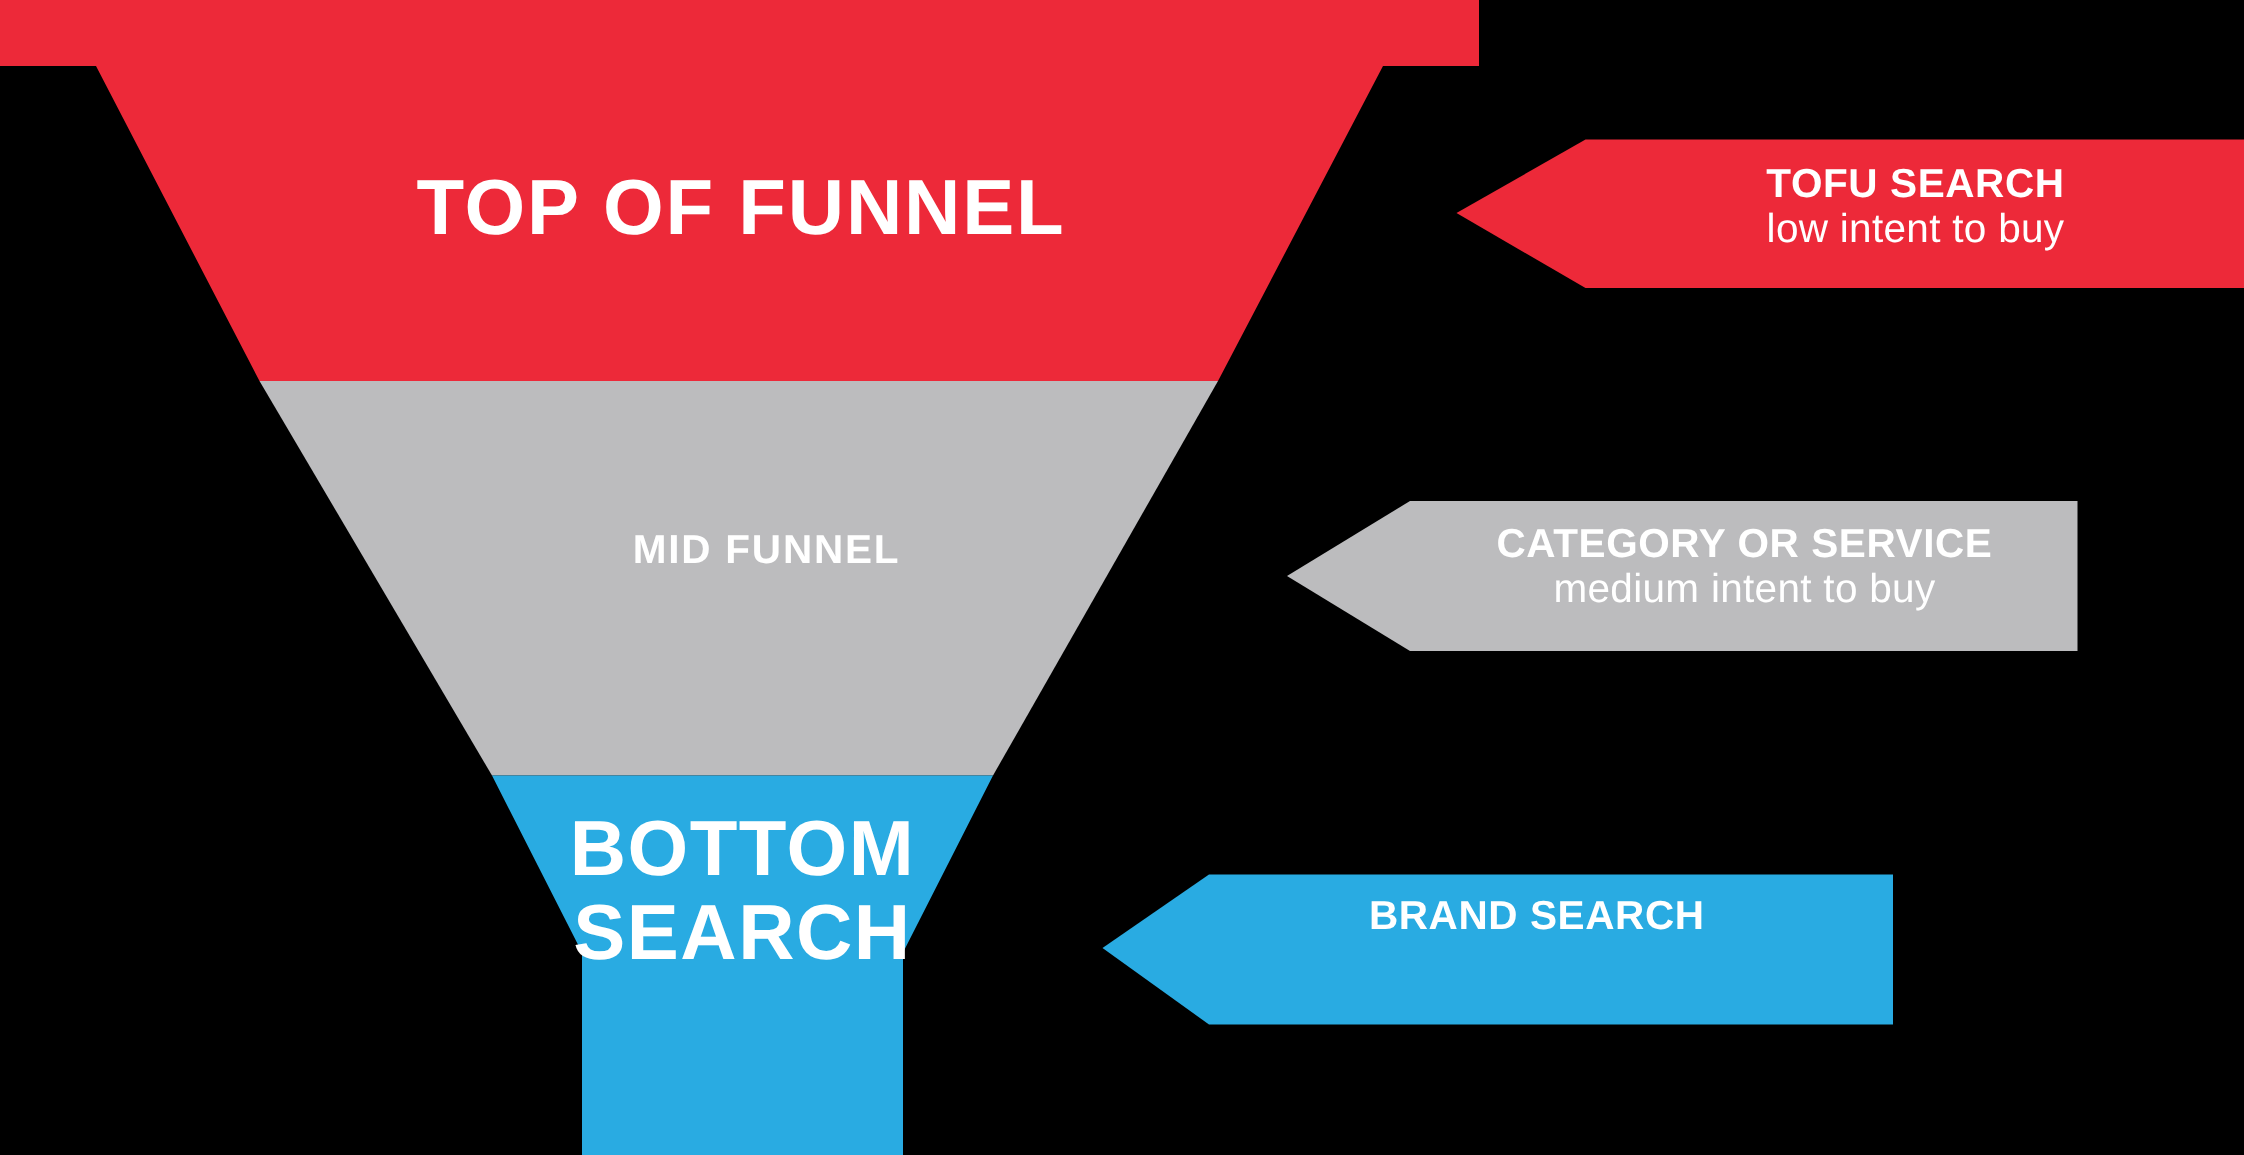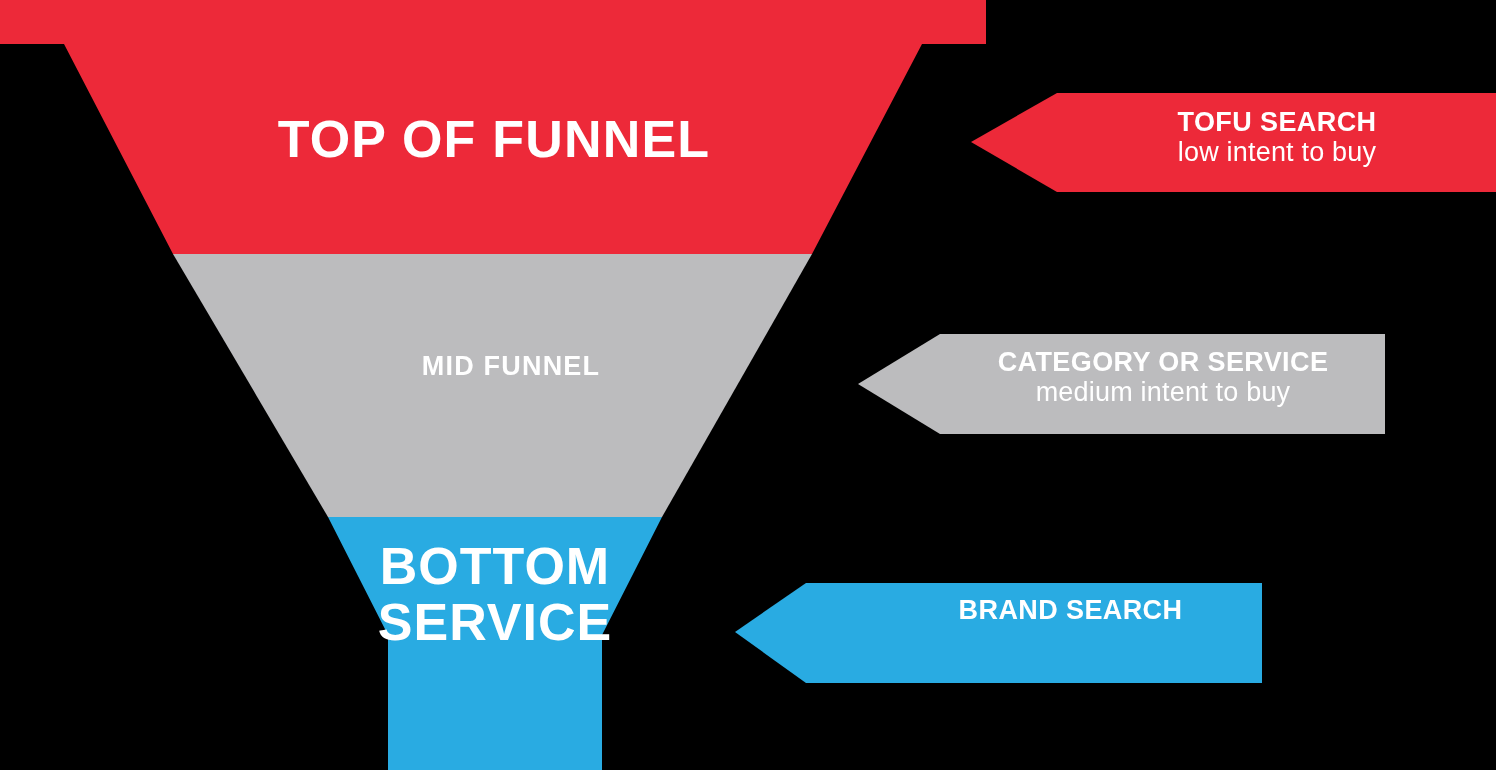--- a/index.html
+++ b/index.html
@@ -67,41 +67,41 @@
   }
   .arrow-text .sub {
     display: block;
     font-weight: normal;
     font-size: 27px;
     letter-spacing: 0.2px;
     line-height: 1.18;
   }
   #text-tofu  { left: 1058px; top: 107px; width: 438px; }
   #text-mid   { left: 941px;  top: 347px; width: 444px; }
-  #text-brand { left: 842px;  top: 595px; width: 457px; }
+  #text-brand { left: 796px;  top: 595px; width: 457px; }
 </style>
 </head>
 <body>
 
 <div id="stage">
 
   <svg id="funnel-svg" viewBox="0 0 1496 770">
 
     <path fill="#ED2939" d="M 0,0 L 986,0 L 986,44 L 922,44 L 812,254 L 173,254 L 64,44 L 0,44 Z"></path>
 
     <path fill="#BCBCBE" d="M 173,254 L 812,254 L 662,517 L 328,517 Z"></path>
 
     <path fill="#29ABE2" d="M 328,517 L 662,517 L 602,635 L 602,770 L 388,770 L 388,635 Z"></path>
   </svg>
 
   <div class="funnel-label" id="label-tofu">TOP OF FUNNEL</div>
 
   <div class="funnel-label" id="label-mid">MID FUNNEL</div>
 
-  <div class="funnel-label" id="label-bofu"><span class="l1">BOTTOM</span><span class="l2">SERVICE</span></div>
+  <div class="funnel-label" id="label-bofu"><span class="l1">BOTTOM</span><span class="l2">SEARCH</span></div>
 
   <svg id="arrows-svg" viewBox="0 0 1496 770">
 
     <path fill="#ED2939" d="M 971,142 L 1057,93 L 1496,93 L 1496,192 L 1057,192 Z"></path>
 
     <path fill="#BCBCBE" d="M 858,384 L 940,334 L 1385,334 L 1385,434 L 940,434 Z"></path>
 
     <path fill="#29ABE2" d="M 735,632 L 806,583 L 1262,583 L 1262,683 L 806,683 Z"></path>
   </svg>
 

